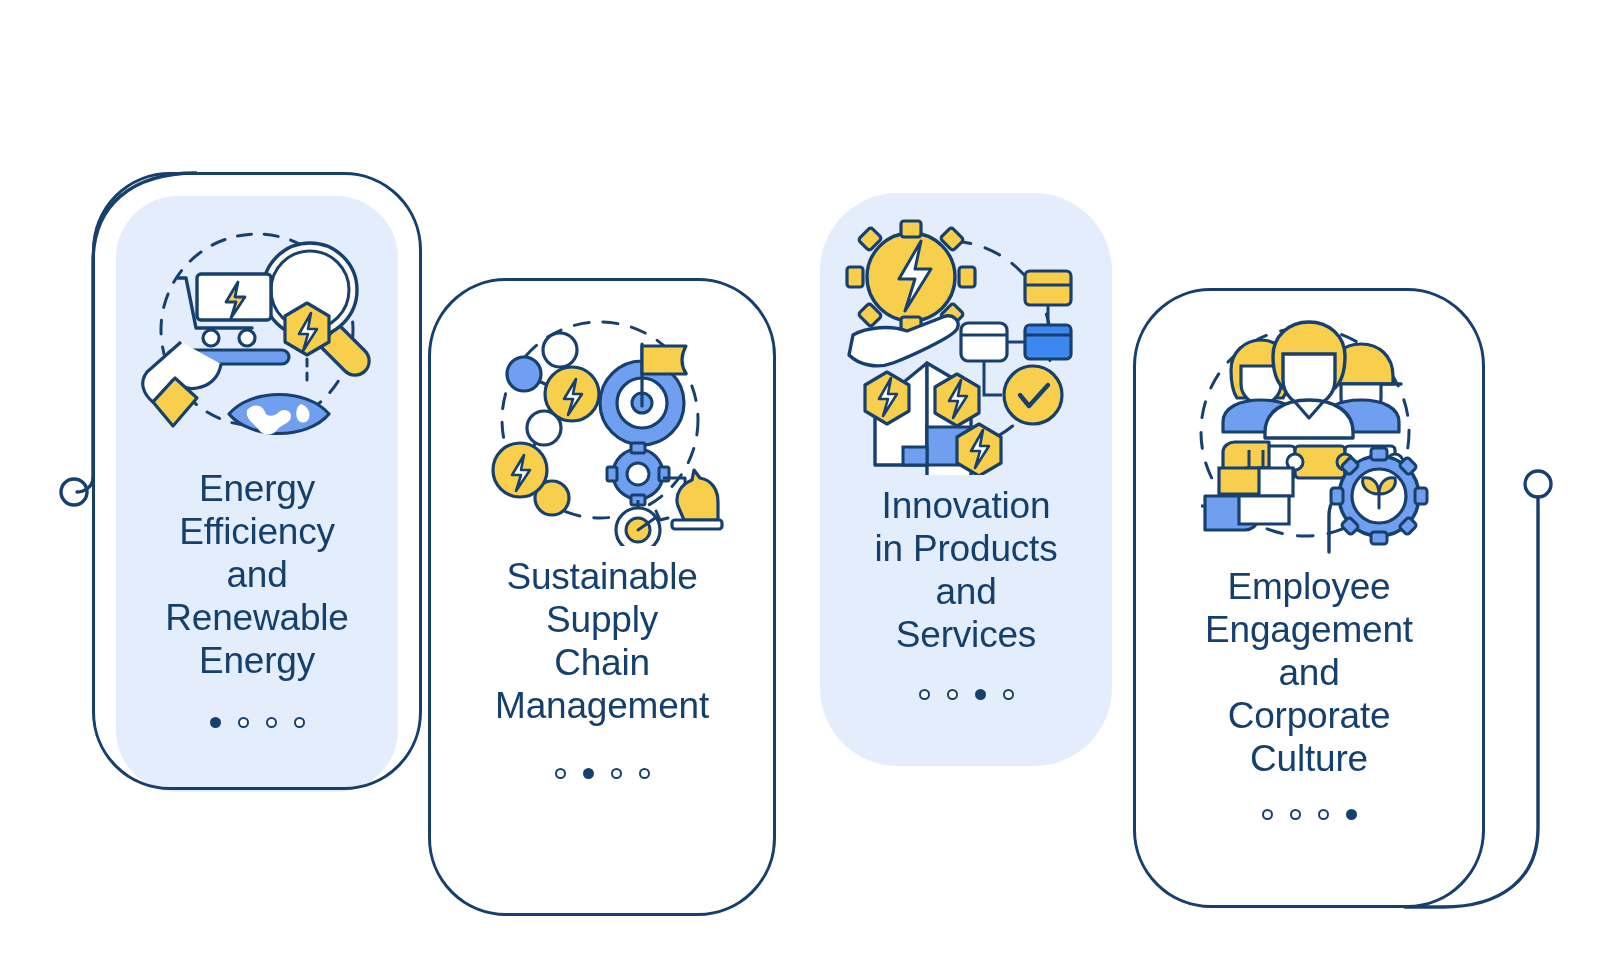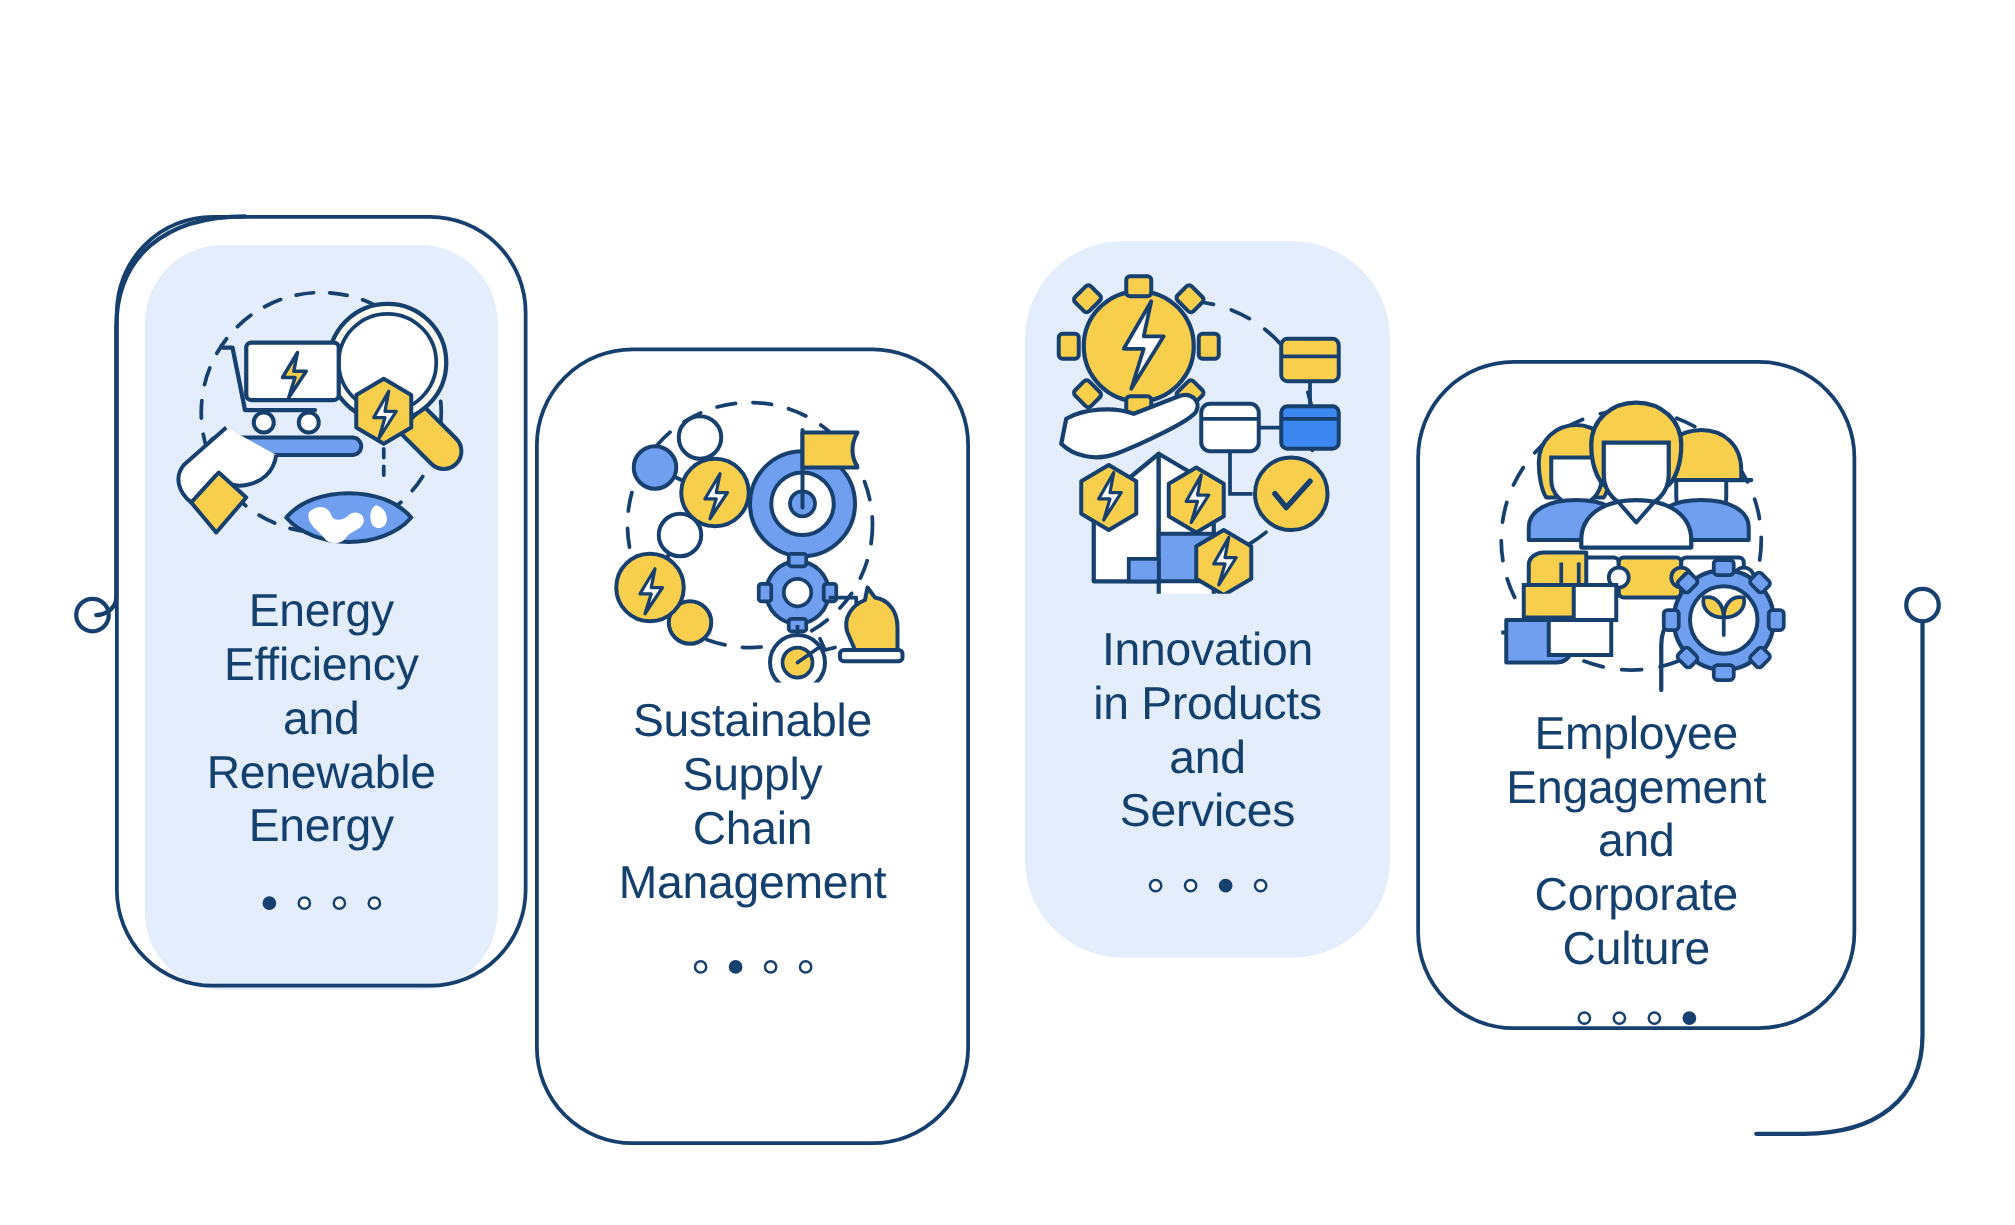--- a/index.html
+++ b/index.html
@@ -58,24 +58,24 @@
   #card-1 .card-title{font-size:37px;margin-top:6px;}
   #card-1 .dots{margin-top:34px;}
 
   #card-2{left:428px; top:278px; width:348px; height:638px;}
   #card-2 .card-content{padding-top:20px;}
   #card-2 .card-title{font-size:37px;margin-top:10px;}
   #card-2 .dots{margin-top:40px;}
 
   #card-3{left:820px; top:193px; width:292px; height:573px;}
   #card-3 .card-content{padding-top:22px;}
-  #card-3 .card-title{font-size:37px;margin-top:24px;}
+  #card-3 .card-title{font-size:37px;margin-top:10px;}
   #card-3 .dots{margin-top:32px;}
 
-  #card-4{left:1133px;top:288px; width:352px; height:536px;}
+  #card-4{left:1133px;top:288px; width:352px; height:620px;}
   #card-4 .card-content{padding-top:22px;}
   #card-4 .card-title{font-size:37px;margin-top:6px;}
   #card-4 .dots{margin-top:28px;}
 </style>
 </head>
 <body>
 
 <div id="stage">
 
   <svg class="connector-layer" viewBox="0 0 1612 980" width="1612" height="980">

